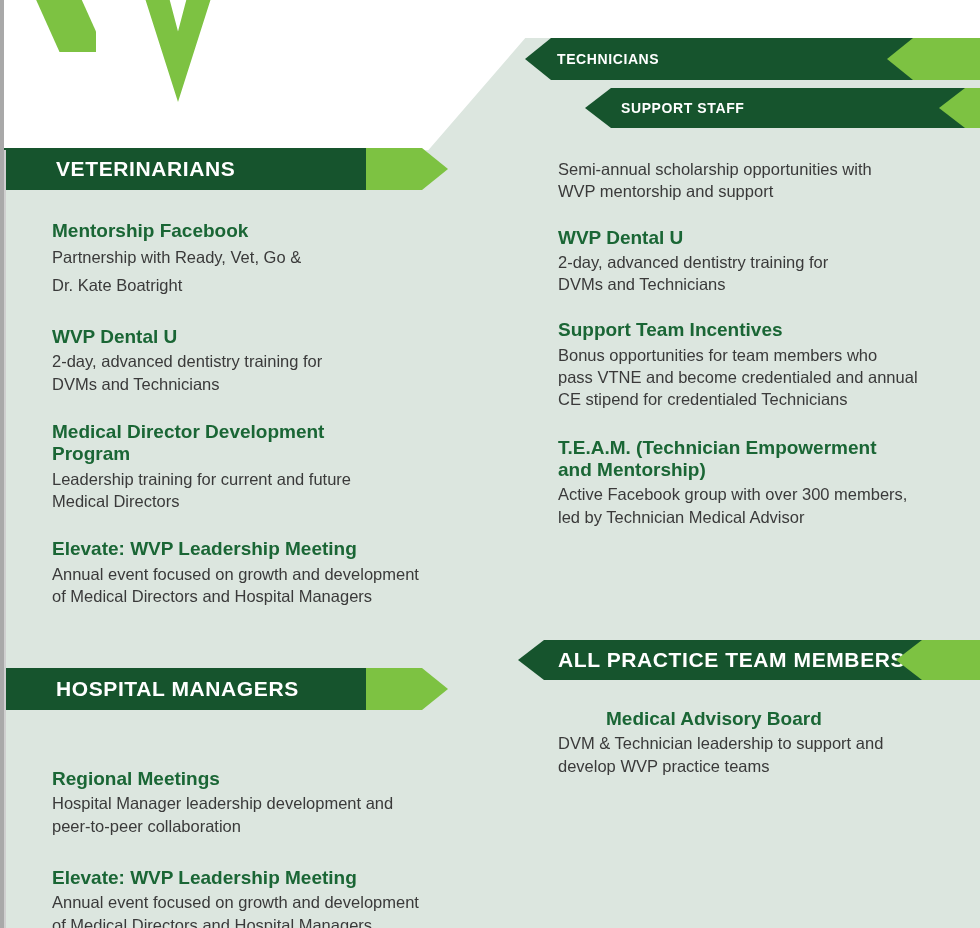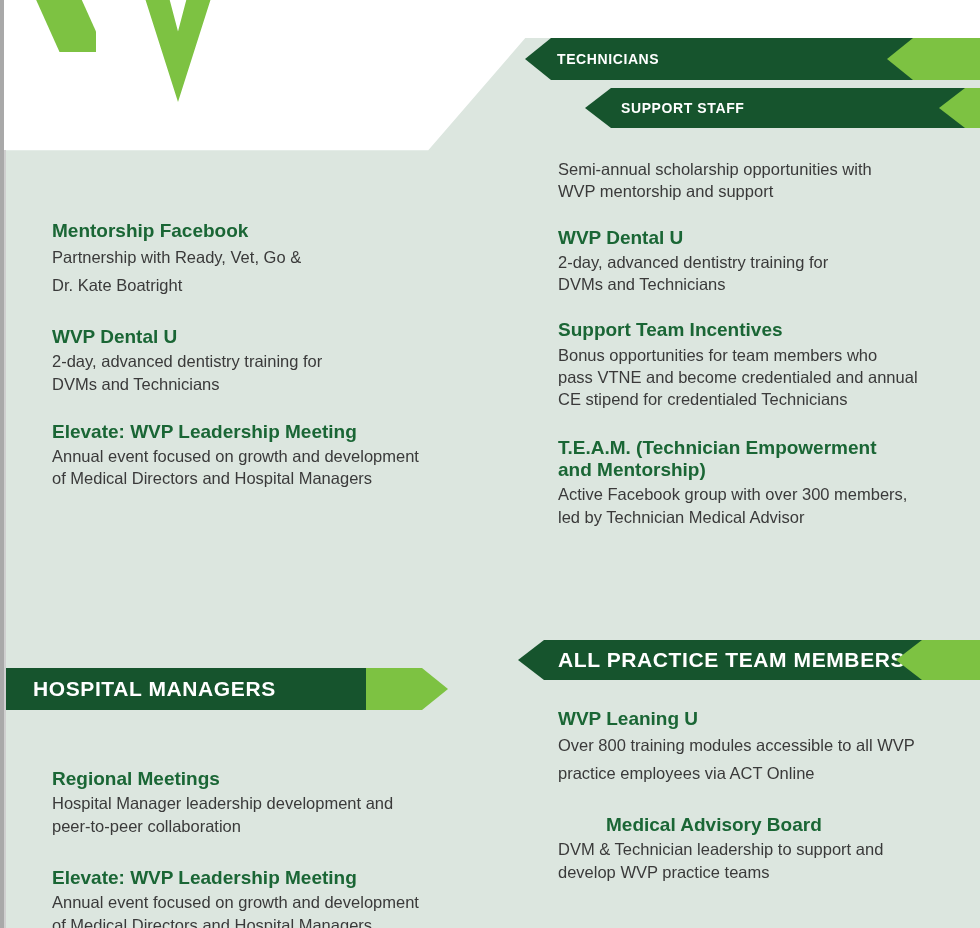--- a/index.html
+++ b/index.html
@@ -143,21 +143,21 @@
   #banner-veterinarians .banner-body { width: 392px; padding-left: 56px; }
   #banner-veterinarians .banner-accent { width: 82px; }
   #banner-veterinarians .banner-label { font-size: 21px; }
 
   #banner-all-practice { left: 518px; top: 640px; height: 40px; }
   #banner-all-practice .banner-body { width: 404px; padding-left: 40px; }
   #banner-all-practice .banner-accent { width: 84px; }
   #banner-all-practice .banner-label { font-size: 21px; }
 
   #banner-hospital-managers { left: 0px; top: 668px; height: 42px; }
-  #banner-hospital-managers .banner-body { width: 392px; padding-left: 33px; }
+  #banner-hospital-managers .banner-body { width: 392px; padding-left: 56px; }
   #banner-hospital-managers .banner-accent { width: 82px; }
   #banner-hospital-managers .banner-label { font-size: 21px; }
 
   
   .col {
     position: absolute;
     z-index: 3;
   }
   #col-left-vets { left: 52px; top: 220px; width: 430px; }
   #col-left-hm   { left: 52px; top: 768px; width: 430px; }
@@ -214,20 +214,26 @@
     <div class="banner-accent"></div>
   </div>
 
   <div class="banner left-point" id="banner-support-staff">
     <div class="banner-body">
       <span class="banner-label">SUPPORT STAFF</span>
     </div>
     <div class="banner-accent"></div>
   </div>
 
+  <div class="banner right-point" id="banner-veterinarians">
+    <div class="banner-body">
+      <span class="banner-label">VETERINARIANS</span>
+    </div>
+    <div class="banner-accent"></div>
+  </div>
 
   <div class="banner left-point" id="banner-all-practice">
     <div class="banner-body">
       <span class="banner-label">ALL PRACTICE TEAM MEMBERS</span>
     </div>
     <div class="banner-accent"></div>
   </div>
 
   <div class="banner right-point" id="banner-hospital-managers">
     <div class="banner-body">
@@ -241,20 +247,26 @@
         <p class="entry-title" style="white-space: pre-line;">Mentorship Facebook</p>
         <p class="entry-desc">Partnership with Ready, Vet, Go &amp;
 Dr. Kate Boatright</p>
       </div>
       <div class="entry">
         <p class="entry-title" style="white-space: pre-line;">WVP Dental U</p>
         <p class="entry-desc">2-day, advanced dentistry training for
 DVMs and Technicians</p>
       </div>
       <div class="entry">
+        <p class="entry-title" style="white-space: pre-line;">Medical Director Development
+Program</p>
+        <p class="entry-desc">Leadership training for current and future
+Medical Directors</p>
+      </div>
+      <div class="entry">
         <p class="entry-title" style="white-space: pre-line;">Elevate: WVP Leadership Meeting</p>
         <p class="entry-desc">Annual event focused on growth and development
 of Medical Directors and Hospital Managers</p>
       </div>
     </div>
 
   <div class="col" id="col-left-hm">
       <div class="entry">
         <p class="entry-title" style="white-space: pre-line;">Regional Meetings</p>
         <p class="entry-desc">Hospital Manager leadership development and
@@ -285,25 +297,20 @@
       </div>
       <div class="entry">
         <p class="entry-title" style="white-space: pre-line;">T.E.A.M. (Technician Empowerment
 and Mentorship)</p>
         <p class="entry-desc">Active Facebook group with over 300 members,
 led by Technician Medical Advisor</p>
       </div>
     </div>
 
   <div class="col" id="col-right-all">
-      <div class="entry loose">
-        <p class="entry-title" style="white-space: pre-line;">WVP Leaning U</p>
-        <p class="entry-desc">Over 800 training modules accessible to all WVP
-practice employees via ACT Online</p>
-      </div>
       <div class="entry">
         <p class="entry-title" style="white-space: pre-line; margin-left: 48px;">Medical Advisory Board</p>
         <p class="entry-desc">DVM &amp; Technician leadership to support and
 develop WVP practice teams</p>
       </div>
     </div>
 
 </div>
 
 </body></html>

